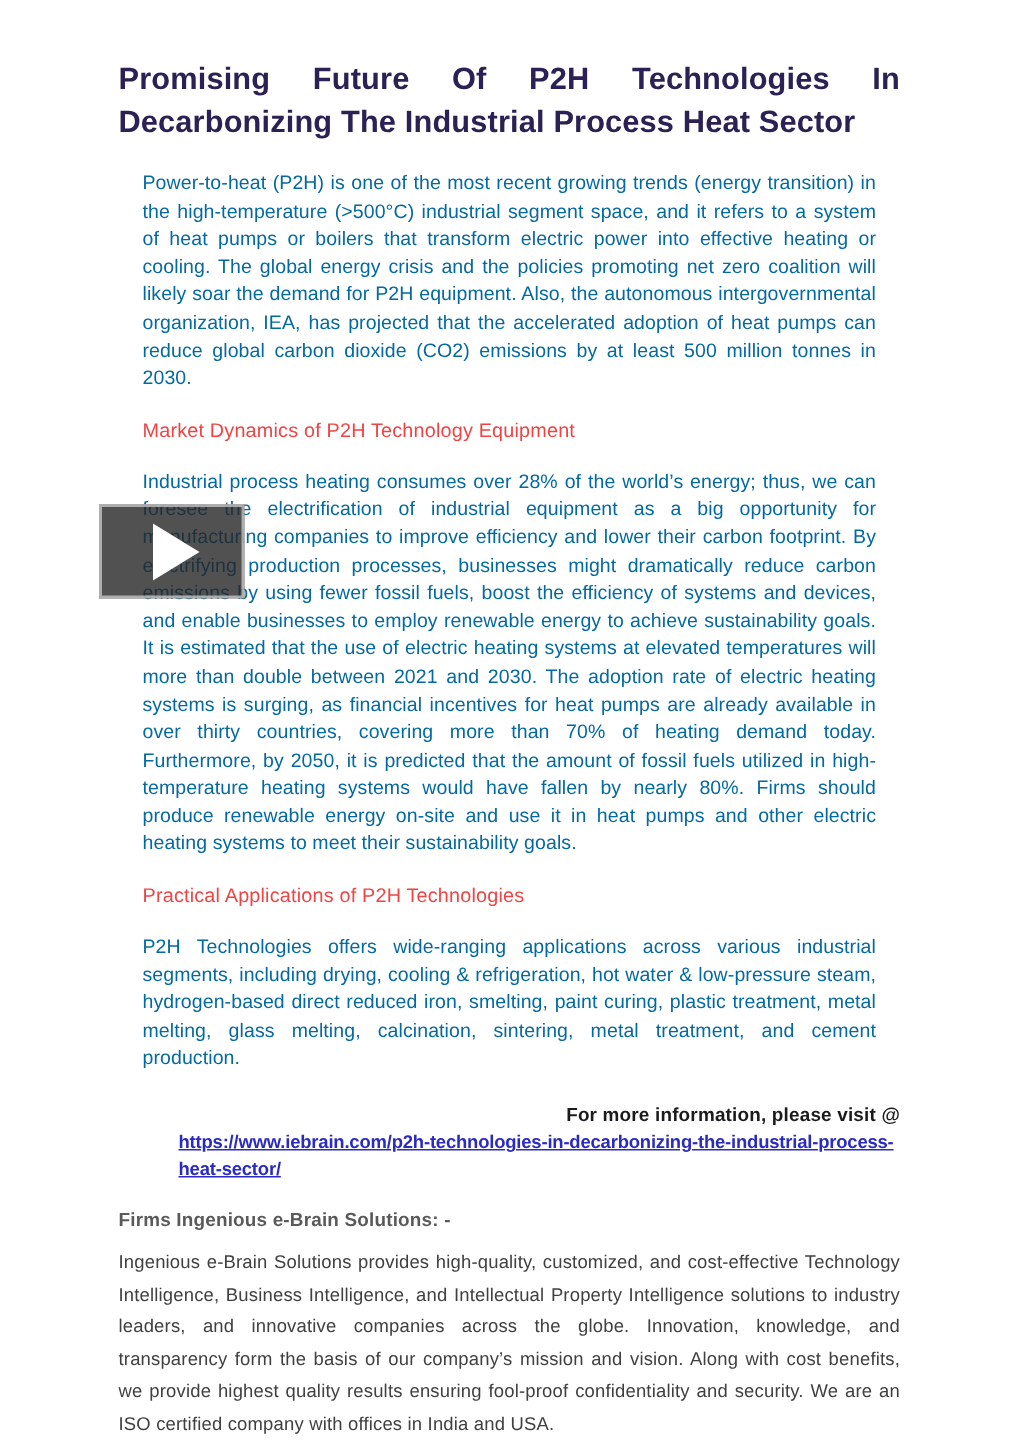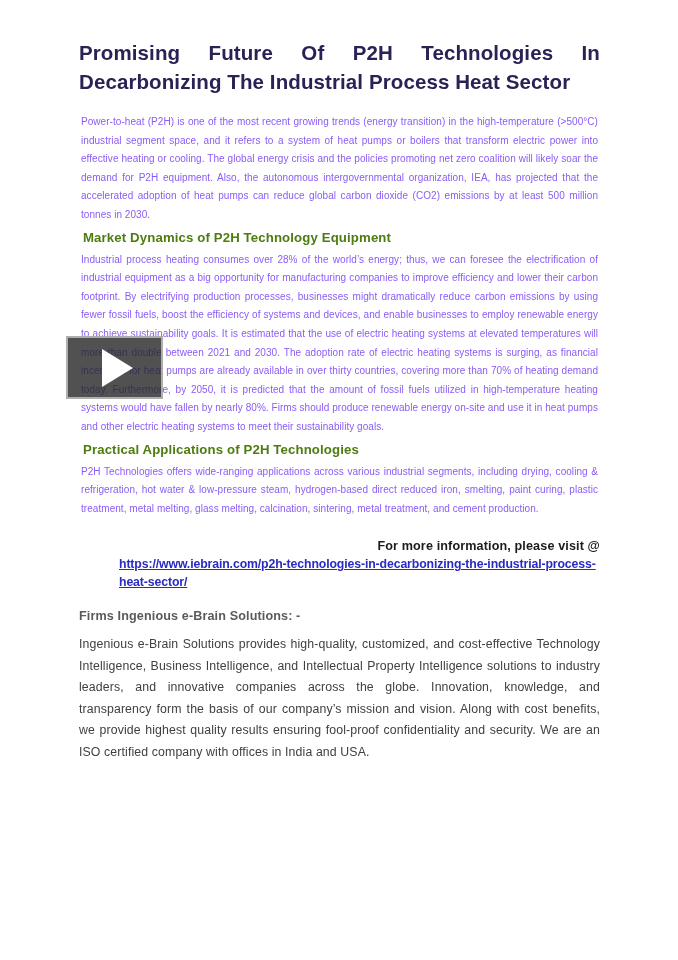--- a/index.html
+++ b/index.html
@@ -37,36 +37,36 @@
     padding-top: 38px;
     letter-spacing: 0.1px;
   }
   .doc-title .line2 {
     display: block;
     text-align-last: left;
   }
 
   
   p.body {
-    font-size: 10px;
+    font-size: 13px;
     line-height: 18.6px;
-    color: #8b5cf6;
+    color: #0369a1;
     text-align: justify;
-    margin: 2px;
+    margin: 16px;
     letter-spacing: 0.005em;
   }
   p.body.first { margin-top: 17px; }
 
   
   h2.section {
     font-size: 13.2px;
     line-height: 18px;
-    font-weight: bold;
-    color: #4d7c0f;
-    margin: 4px;
+    font-weight: normal;
+    color: #ef4444;
+    margin: 16px;
     letter-spacing: 0.01em;
   }
   .gap-before-h2 { margin-top: 19px; }
   .gap-after-h2  { margin-top: 12px; }
 
   
   .visit-block { margin-top: 19px; }
   .visit-line {
     font-size: 12.6px;
     line-height: 18px;

